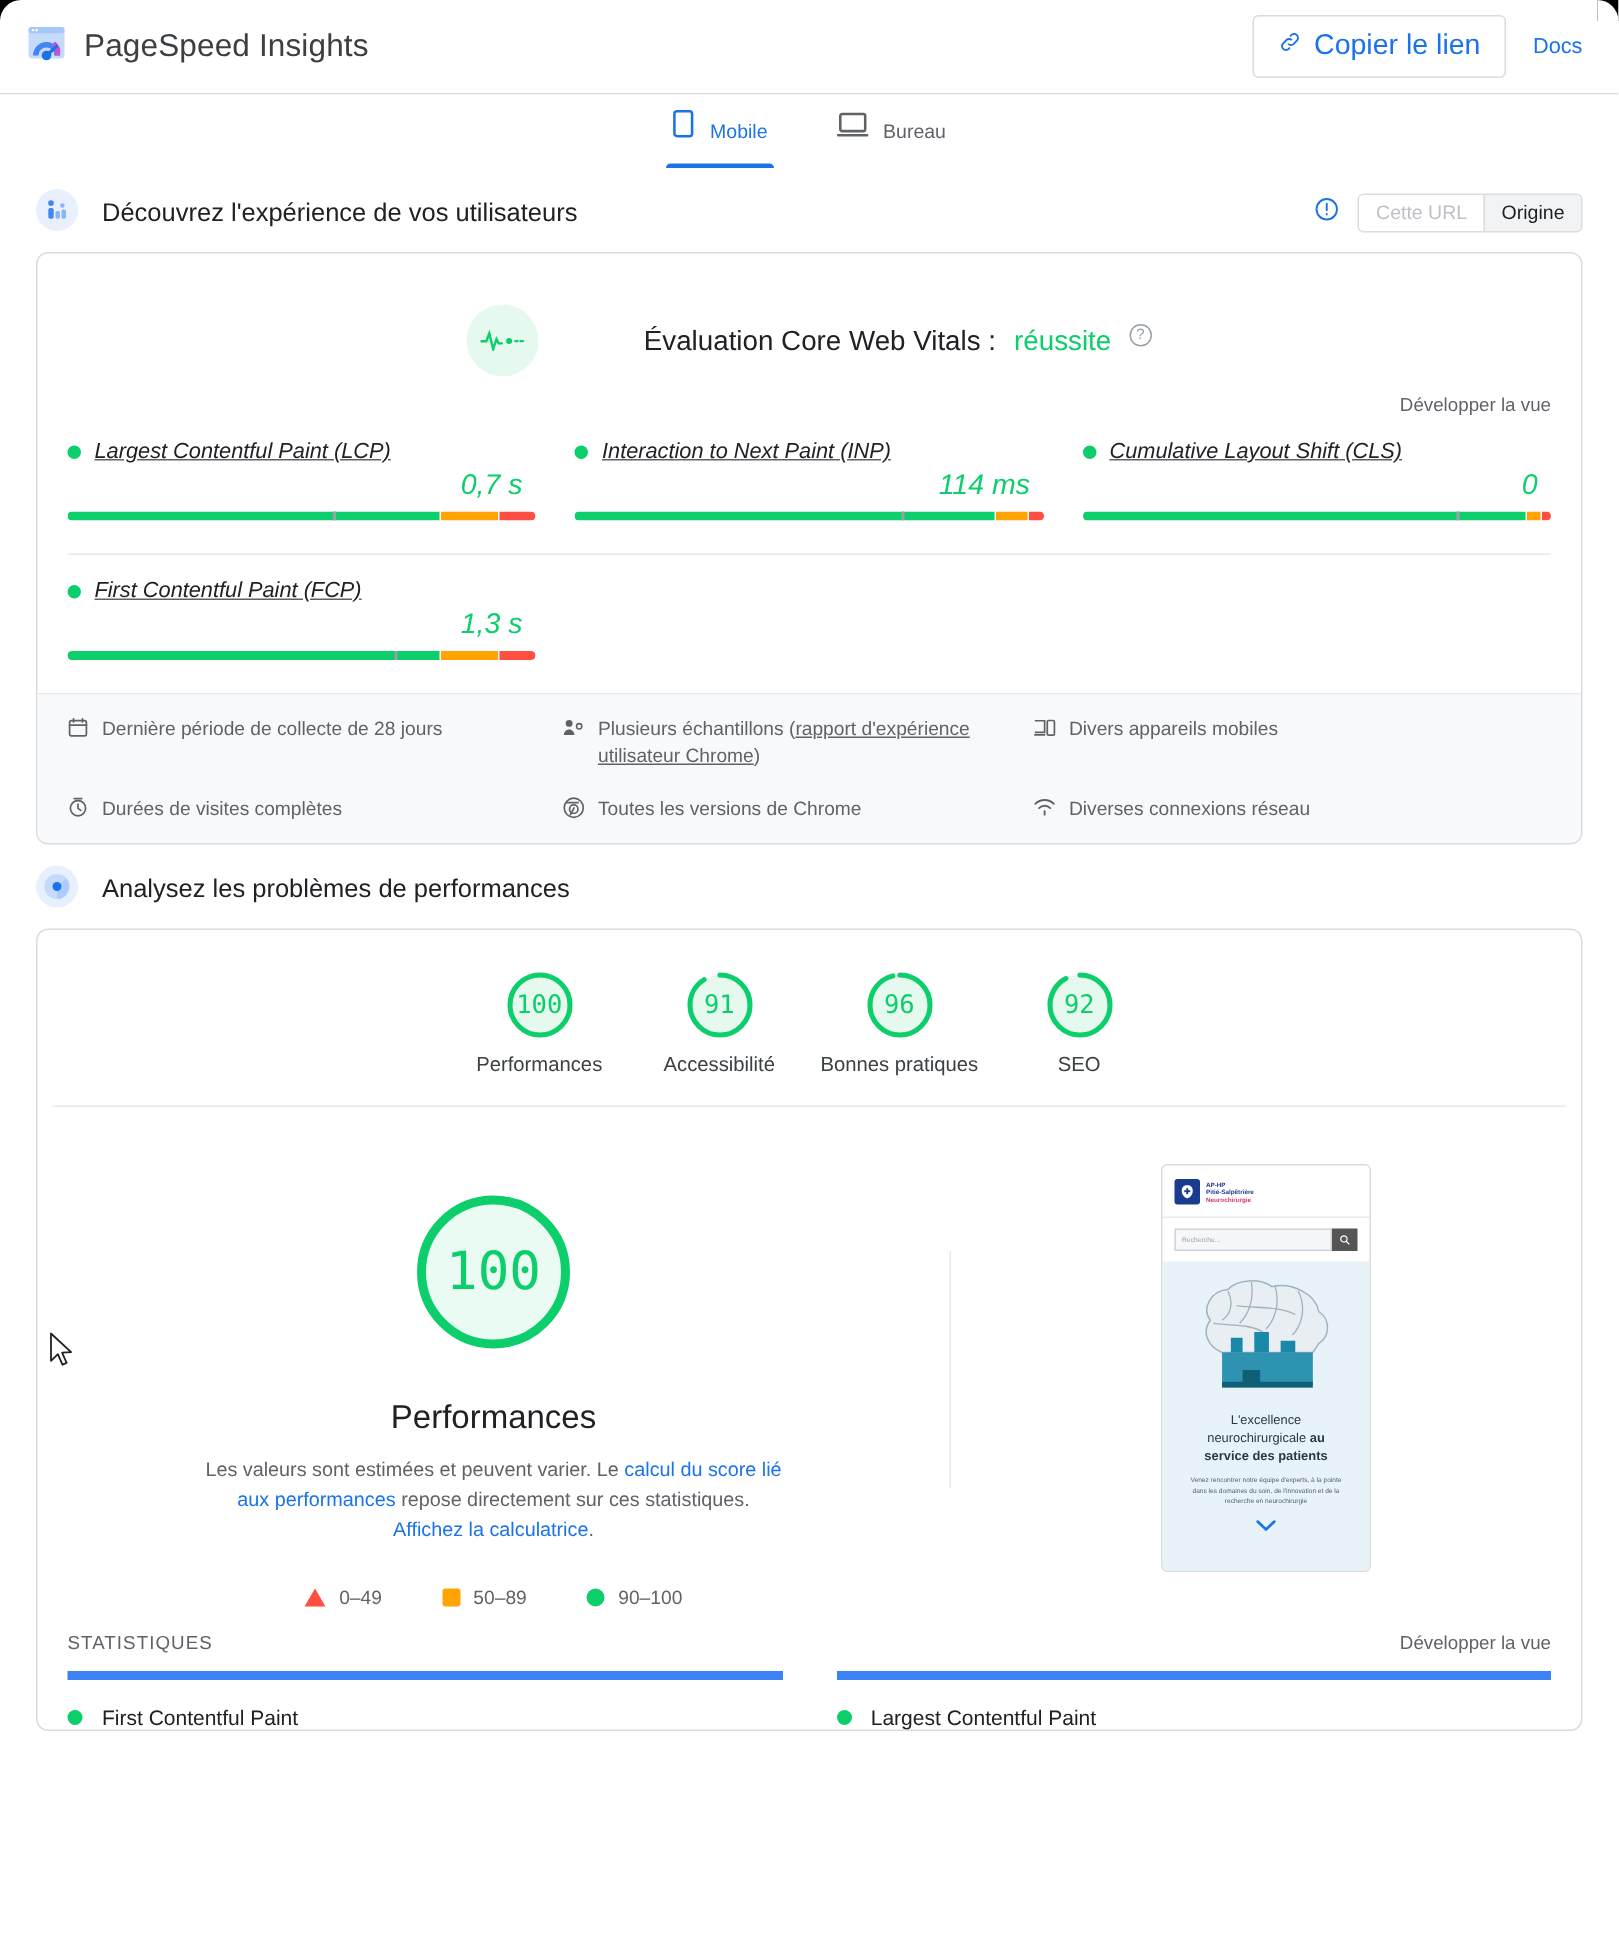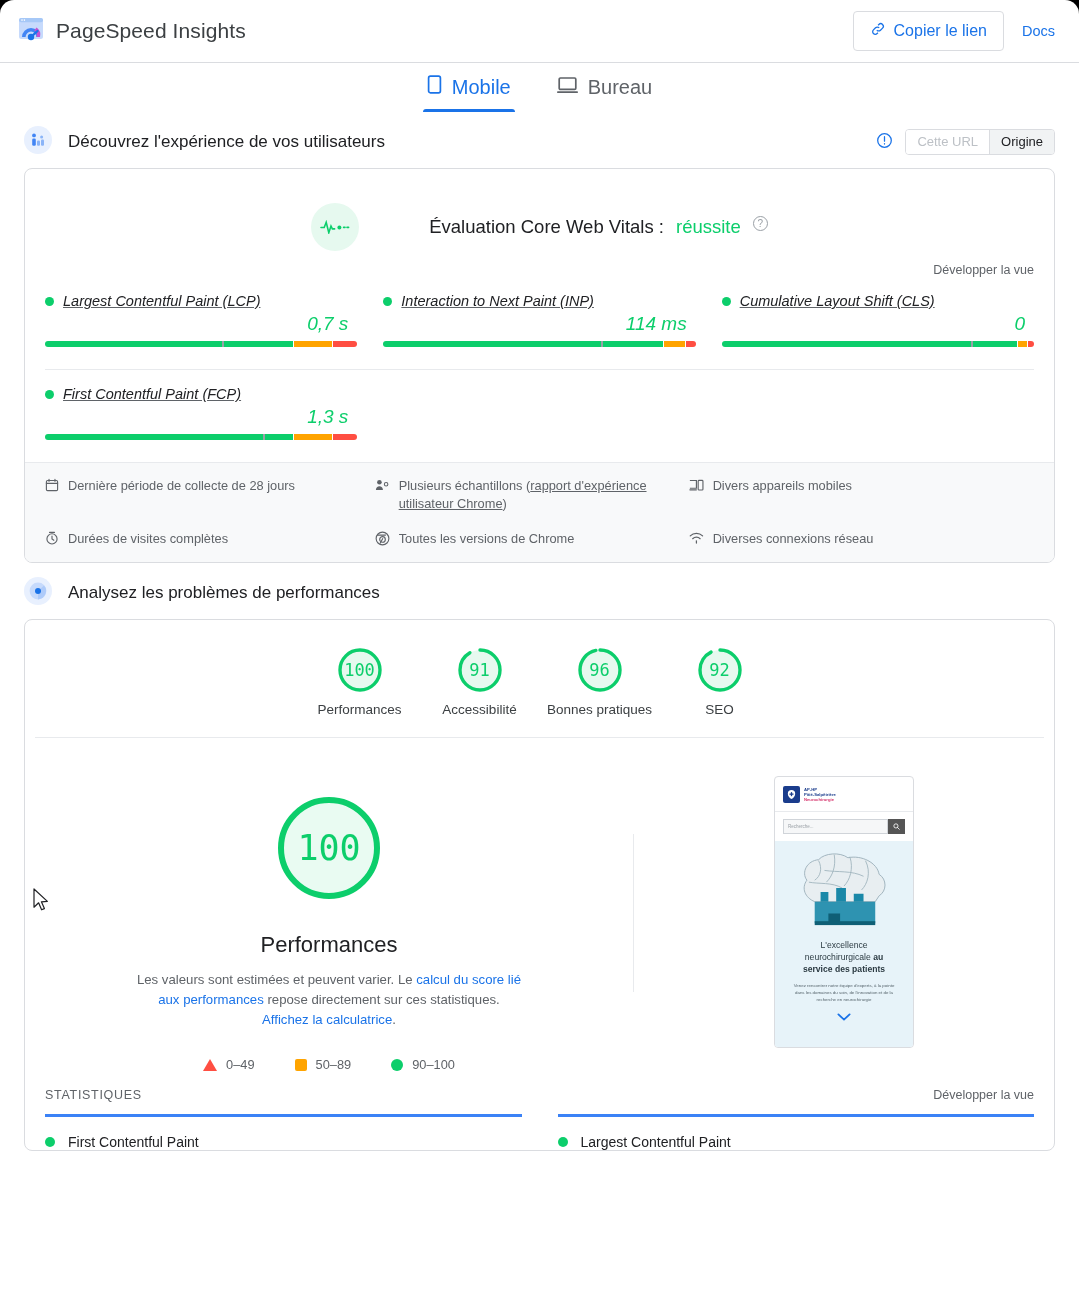--- a/index.html
+++ b/index.html
@@ -36,21 +36,21 @@
     gap: 18px;
   }
   .copy-btn {
     display: flex;
     align-items: center;
     gap: 8px;
     border: 1px solid #dadce0;
     border-radius: 4px;
     padding: 9px 16px;
     color: #1a73e8;
-    font-size: 16px;
+    font-size: 19px;
     background: #fff;
     cursor: pointer;
   }
   .docs-link {
     color: #1a73e8;
     font-size: 14.5px;
     text-decoration: none;
     cursor: pointer;
   }
 
@@ -60,21 +60,21 @@
     justify-content: center;
     gap: 38px;
     height: 49px;
     align-items: center;
     background: #fff;
   }
   .tab {
     display: flex;
     align-items: center;
     gap: 10px;
-    font-size: 20px;
+    font-size: 13px;
     color: #5f6368;
     padding: 0 4px 0 4px;
     height: 49px;
     line-height: 49px;
     cursor: pointer;
     position: relative;
   }
   .tab.active { color: #1a73e8; font-weight: 500; }
   .tab.active::after {
     content: "";
@@ -444,21 +444,21 @@
     color: #5f6368;
     cursor: pointer;
   }
   .stats-cols {
     display: grid;
     grid-template-columns: 1fr 1fr;
     column-gap: 36px;
     padding: 0 20px;
     margin-top: 12px;
   }
-  .stats-col-sep { border-top: 3px solid #3b82f6; padding-top: 17px; }
+  .stats-col-sep { border-top: 6px solid #3b82f6; padding-top: 17px; }
   .stat-item { display: flex; align-items: center; gap: 13px; font-size: 14px; color: #202124; }
   .stat-dot { width: 10px; height: 10px; border-radius: 50%; background: #0cce6b; }
 
   
   .cursor { position: absolute; left: 33px; top: 888px; pointer-events: none; }
   
   .corner-l, .corner-r {
     position: absolute; top: 0; width: 14px; height: 14px; background: #000;
   }
   .corner-l { left: 0; border-top-left-radius: 0; }

